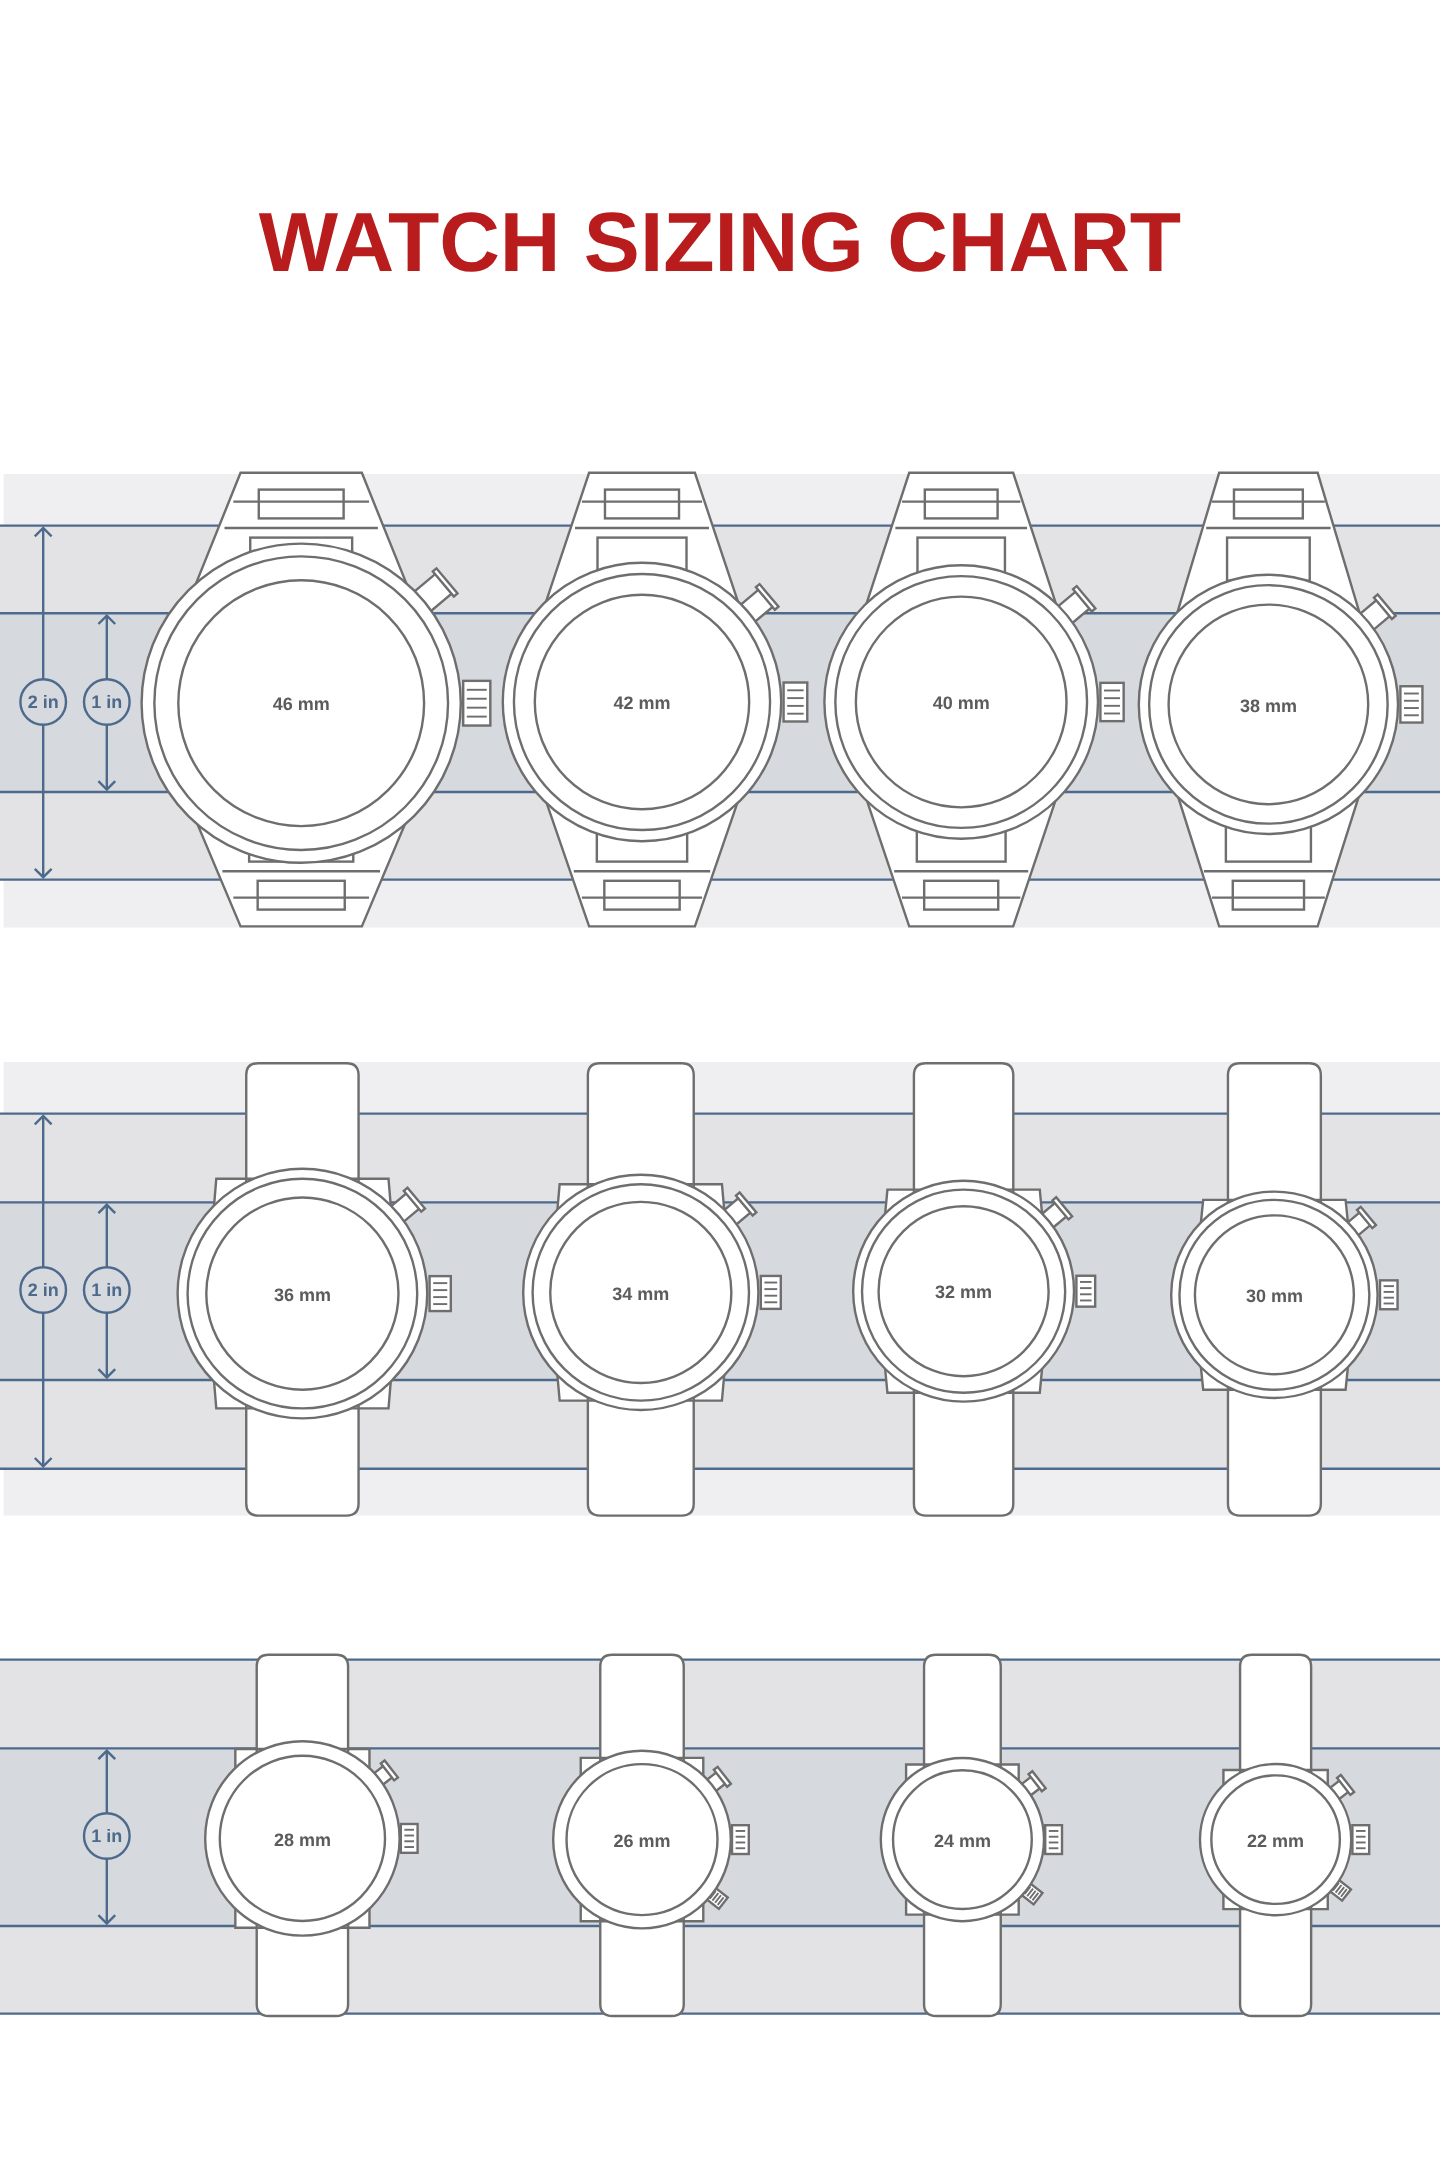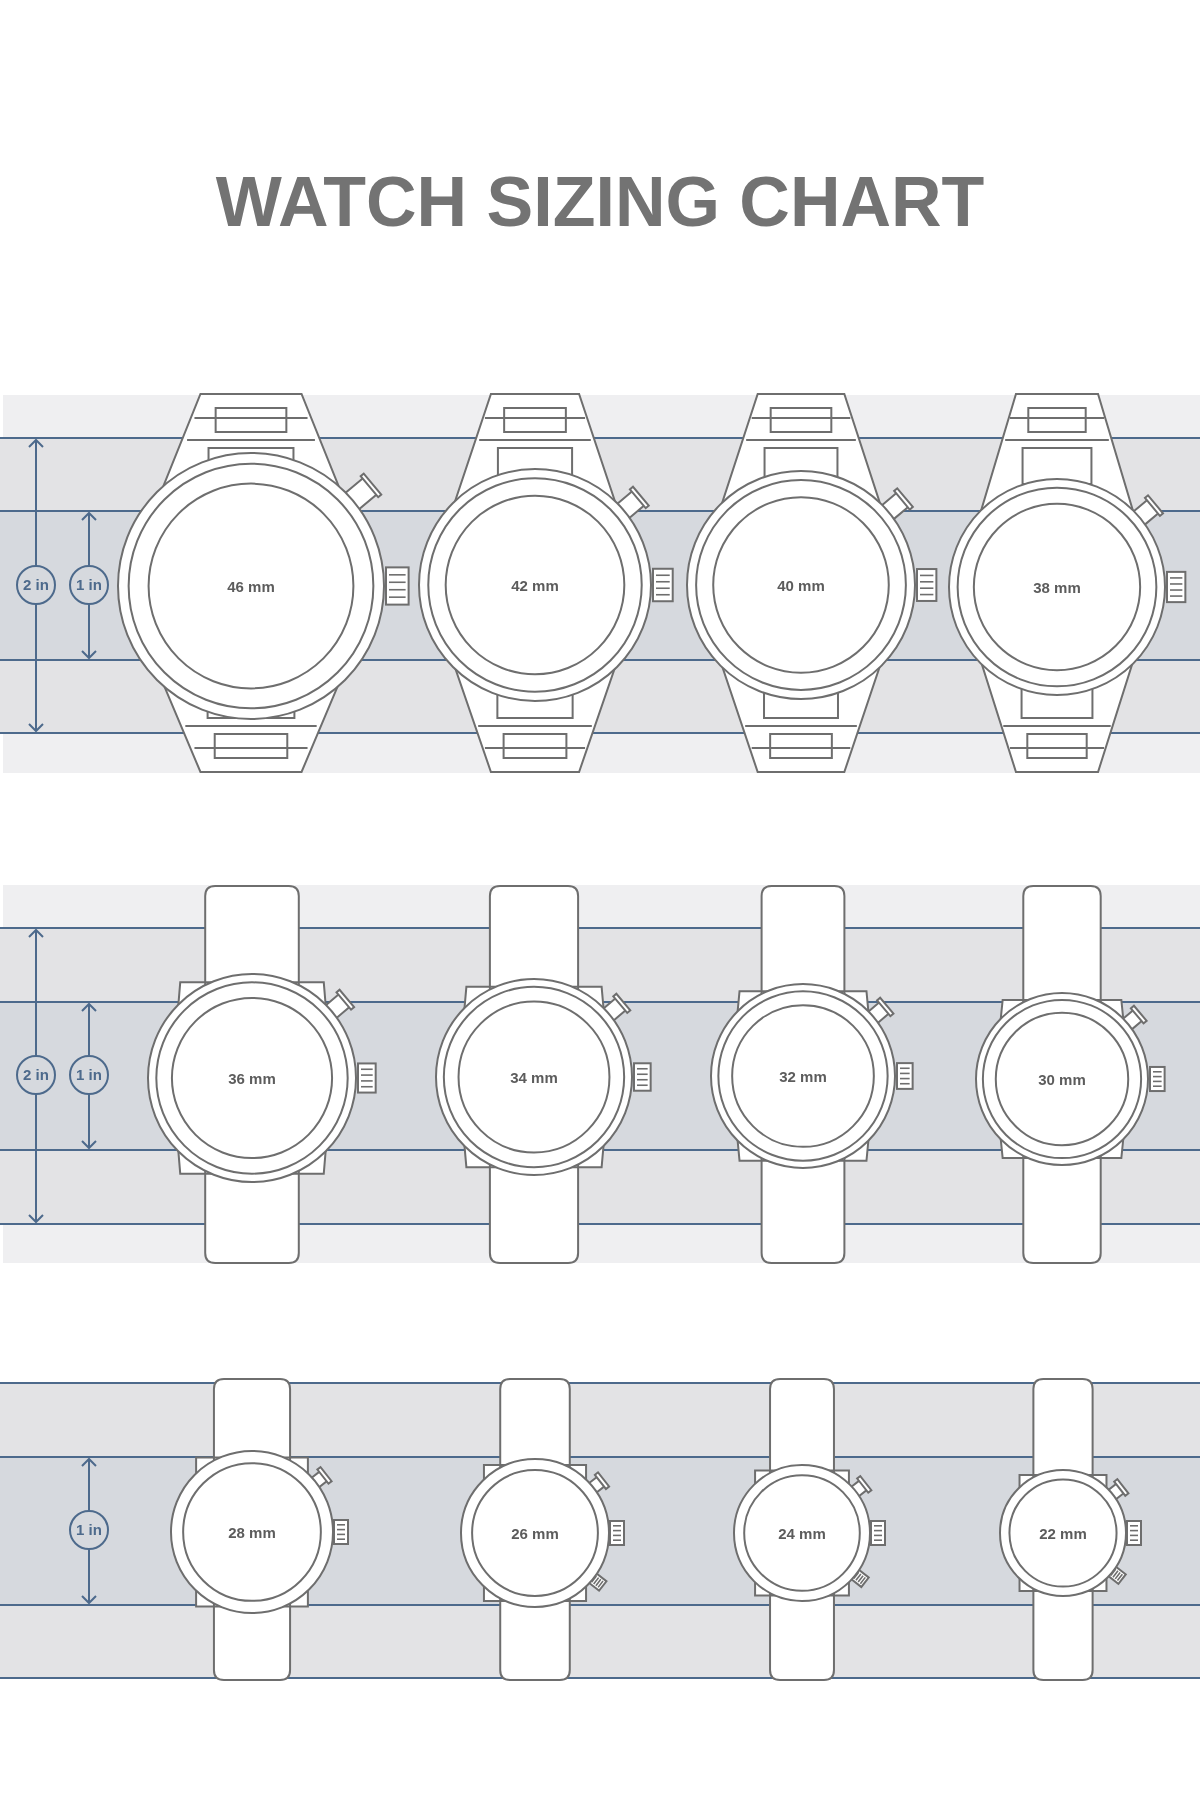--- a/index.html
+++ b/index.html
@@ -1,20 +1,20 @@
 <!DOCTYPE html>
 <html><head>
 <meta charset="utf-8">
 <style>
   html, body { margin:0; padding:0; background:#ffffff; }
   body { width:1200px; height:1800px; position:relative; overflow:hidden; font-family:"Liberation Sans", sans-serif; }
   .title {
     position:absolute; left:0; top:160px; width:1200px; text-align:center;
     font-family:"Liberation Sans", "DejaVu Sans", sans-serif; font-weight:bold;
-    font-size:70px; color:#737373; letter-spacing:0px; line-height:84px;
+    font-size:70px; color:#b91c1c; letter-spacing:0px; line-height:84px;
   }
   #chart { position:absolute; left:0; top:0; width:1200px; height:1800px; }
   .lbl { font-family:"Liberation Sans", "DejaVu Sans", sans-serif; font-weight:bold; font-size:15px; fill:#5c5c5c; }
   .inlbl { font-family:"Liberation Sans", "DejaVu Sans", sans-serif; font-weight:bold; font-size:15px; fill:#4d6a8c; }
 </style>
 </head>
 <body>
 
 <div class="title">WATCH SIZING CHART</div>
 

